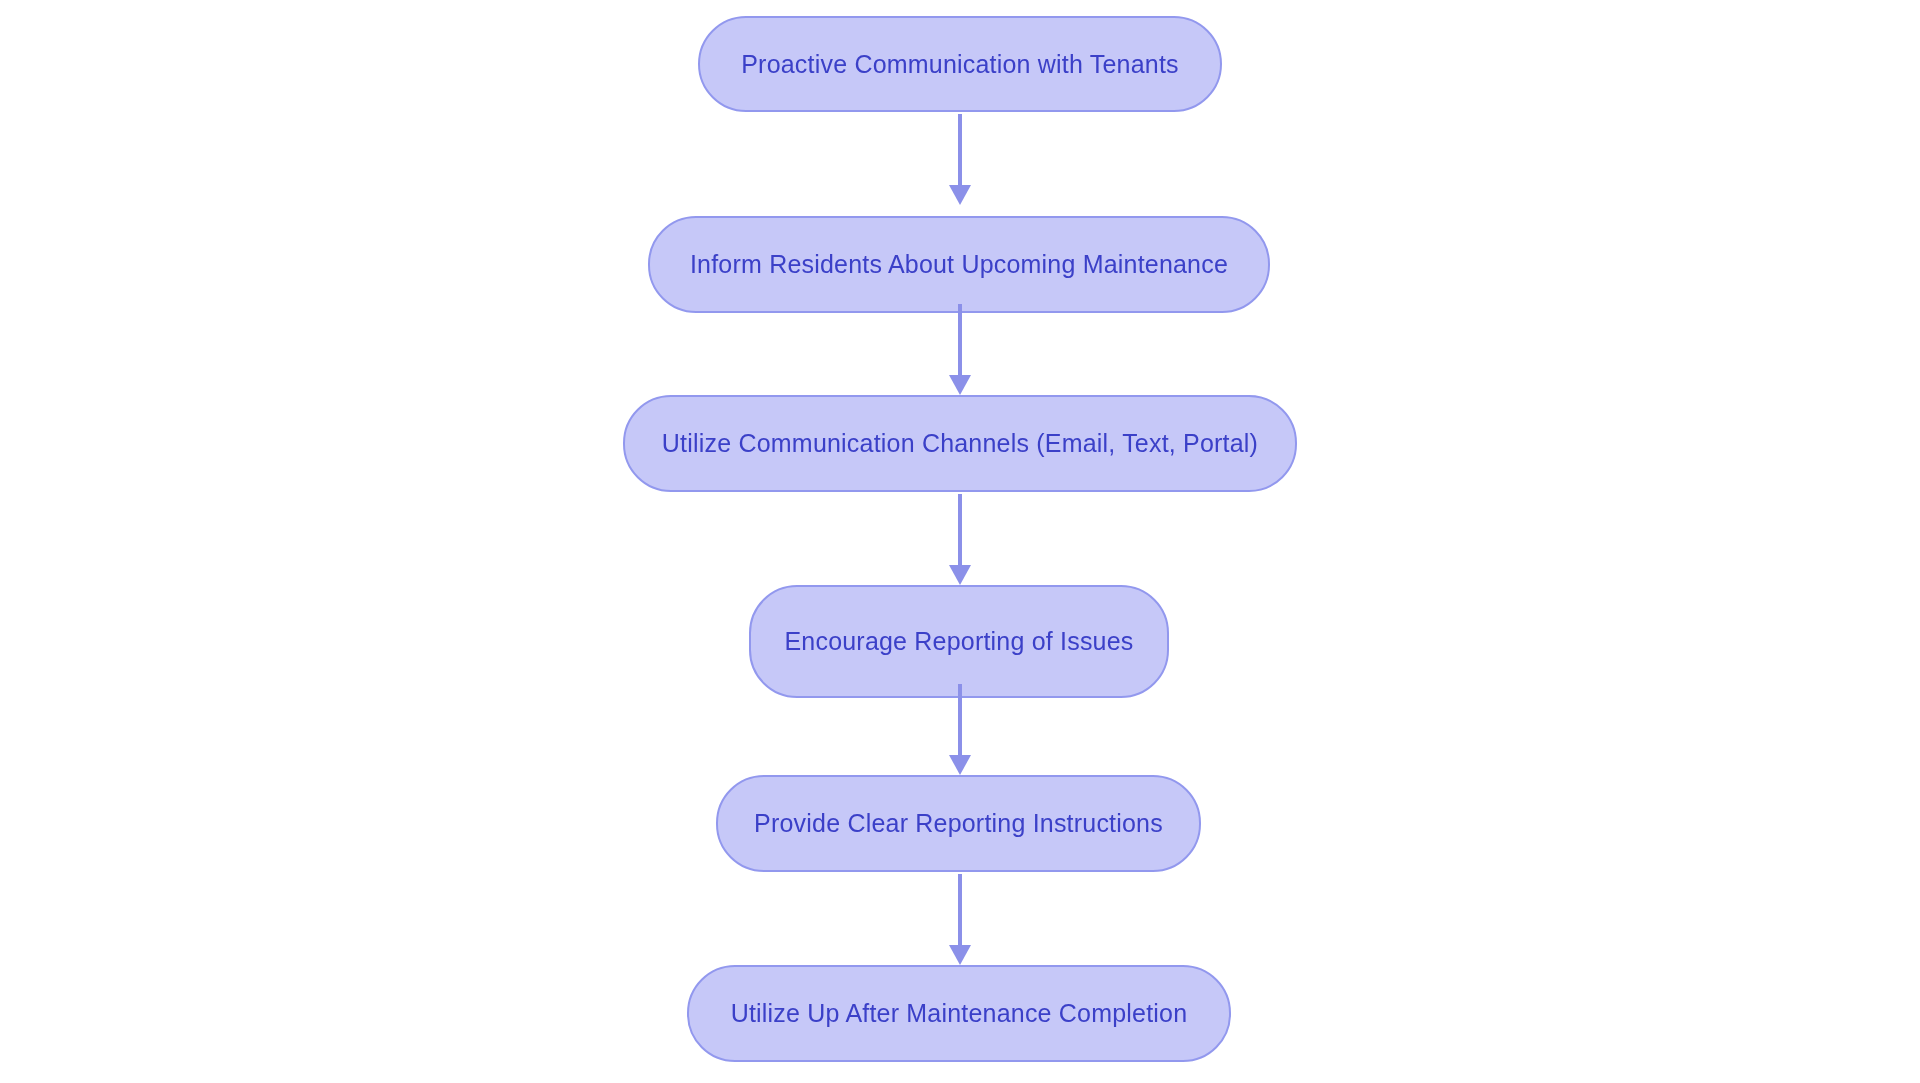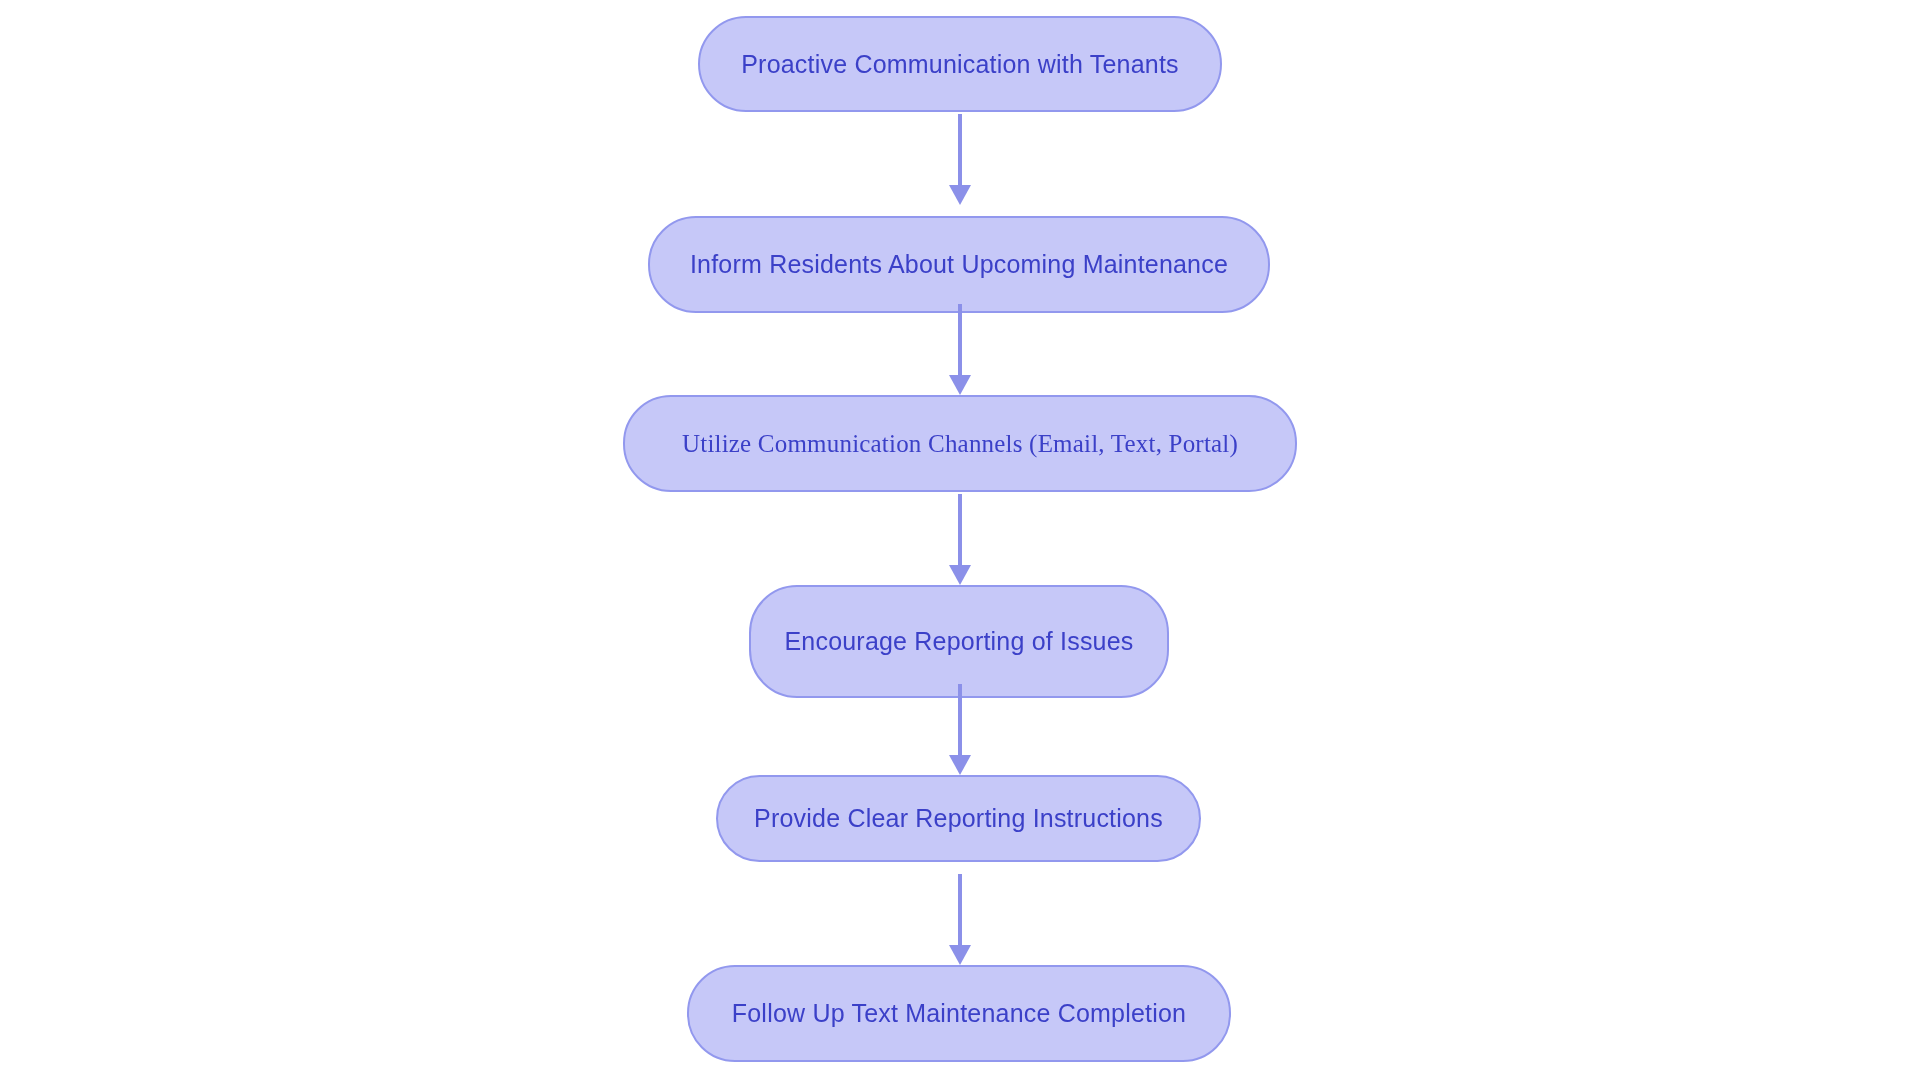--- a/index.html
+++ b/index.html
@@ -75,44 +75,44 @@
 
   <div class="node" style="left:648px; top:216px; width:622px; height:97px;">
     <span>Inform Residents About Upcoming Maintenance</span>
   </div>
 
   <div class="arrow" style="top:304px; height:91px;">
     <div class="arrow-line"></div>
     <div class="arrow-head"></div>
   </div>
 
-  <div class="node" style="left:623px; top:395px; width:674px; height:97px;font-family:Liberation Serif, serif;">
+  <div class="node" style="left:623px; top:395px; width:674px; height:97px;">
     <span>Utilize Communication Channels (Email, Text, Portal)</span>
   </div>
 
   <div class="arrow" style="top:494px; height:91px;">
     <div class="arrow-line"></div>
     <div class="arrow-head"></div>
   </div>
 
   <div class="node" style="left:749px; top:585px; width:420px; height:113px;">
     <span>Encourage Reporting of Issues</span>
   </div>
 
   <div class="arrow" style="top:684px; height:91px;">
     <div class="arrow-line"></div>
     <div class="arrow-head"></div>
   </div>
 
-  <div class="node" style="left:716px; top:775px; width:485px; height:87px;">
+  <div class="node" style="left:716px; top:775px; width:485px; height:97px;">
     <span>Provide Clear Reporting Instructions</span>
   </div>
 
   <div class="arrow" style="top:874px; height:91px;">
     <div class="arrow-line"></div>
     <div class="arrow-head"></div>
   </div>
 
   <div class="node" style="left:687px; top:965px; width:544px; height:97px;">
-    <span>Follow Up Text Maintenance Completion</span>
+    <span>Utilize Up After Maintenance Completion</span>
   </div>
 
 </div>
 
 </body></html>

